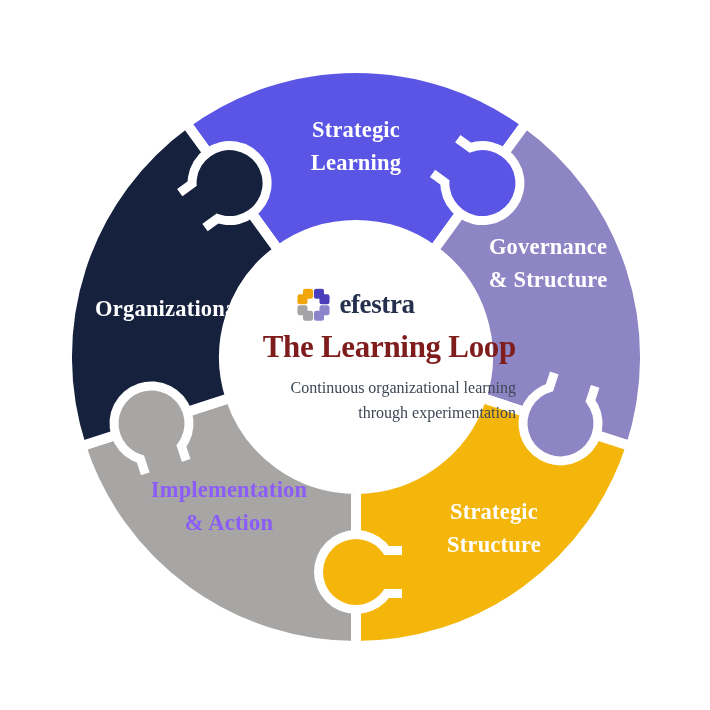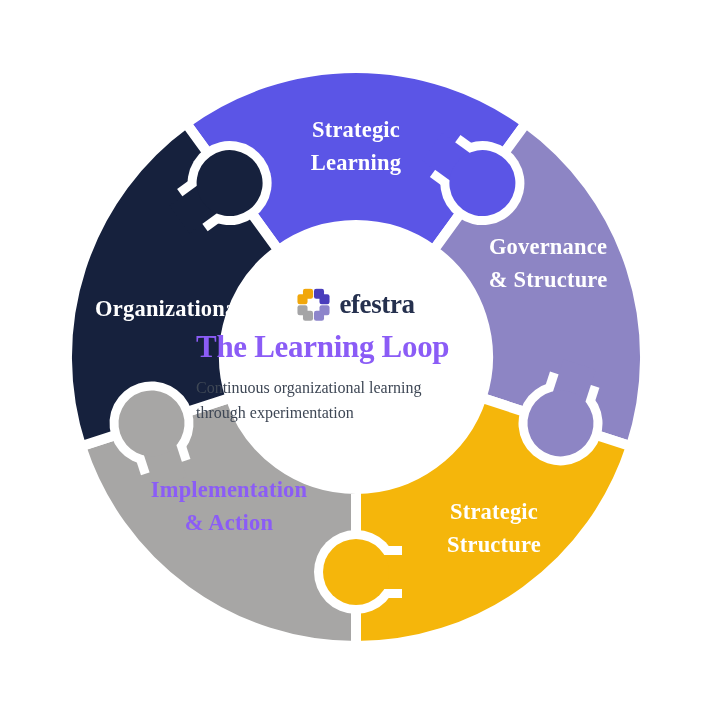--- a/index.html
+++ b/index.html
@@ -9,21 +9,21 @@
   }
   .ring-svg{position:absolute;left:0;top:0;}
   .seg-label{
     position:absolute;transform:translate(-50%,-50%);
     font-size:22.5px;font-weight:700;line-height:1.46;text-align:center;white-space:nowrap;
     letter-spacing:.2px;
   }
   .seg-label span{display:block;}
   .center-block{
     position:absolute;left:356px;top:357px;transform:translate(-50%,-50%);
-    width:320px;text-align:left;
+    width:320px;text-align:right;
   }
   .brand-row{display:flex;align-items:center;justify-content:center;gap:9px;margin-bottom:8px;}
   .brand-icon{width:33px;height:33px;flex:0 0 auto;}
   .brand-name{font-size:27px;font-weight:600;letter-spacing:-.4px;}
   .center-title{font-size:31px;font-weight:800;letter-spacing:-.3px;margin:2px 0 11px 0;}
   .center-sub{font-size:16px;font-weight:400;line-height:1.55;}
   .center-sub span{display:block;}
 </style>
 </head>
 <body>
@@ -109,20 +109,20 @@
           <rect x="0.5" y="18.5" width="11" height="11" rx="2.5" fill="#A4A4A6"></rect>
           <rect x="6.5" y="24.5" width="11" height="11" rx="2.5" fill="#A4A4A6"></rect>
         </g>
         <g>
           <rect x="24.5" y="18.5" width="11" height="11" rx="2.5" fill="#8D85CB"></rect>
           <rect x="18.5" y="24.5" width="11" height="11" rx="2.5" fill="#8D85CB"></rect>
         </g>
       </svg>
       <span class="brand-name" style="color: rgb(37, 48, 78);">efestra</span>
     </div>
-    <div class="center-title" style="color: #8b5cf6;">The Learning Loop</div>
+    <div class="center-title" style="color: #7f1d1d;">The Learning Loop</div>
     <div class="center-sub" style="color: rgb(62, 71, 85);">
       <span>Continuous organizational learning</span>
       <span>through experimentation</span>
     </div>
   </div>
 
 </div>
 
 </body></html>

